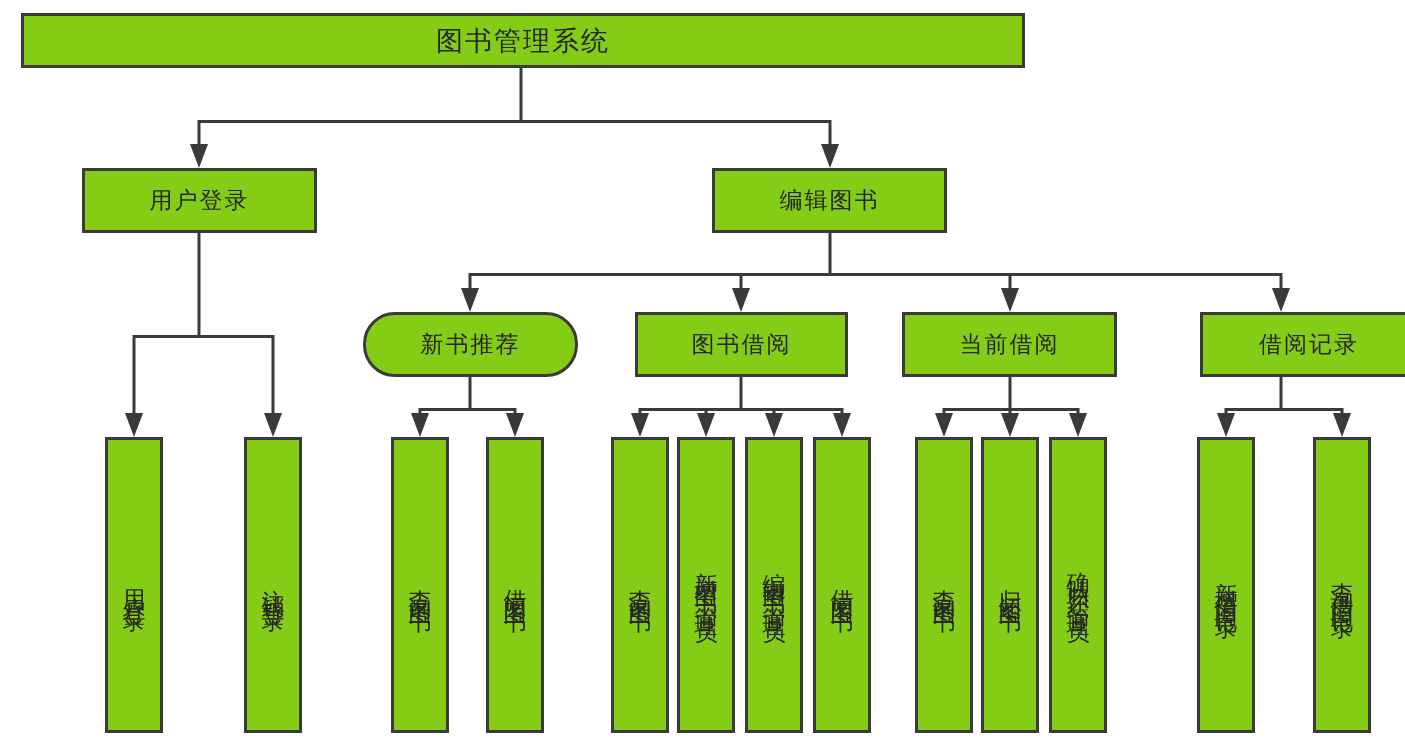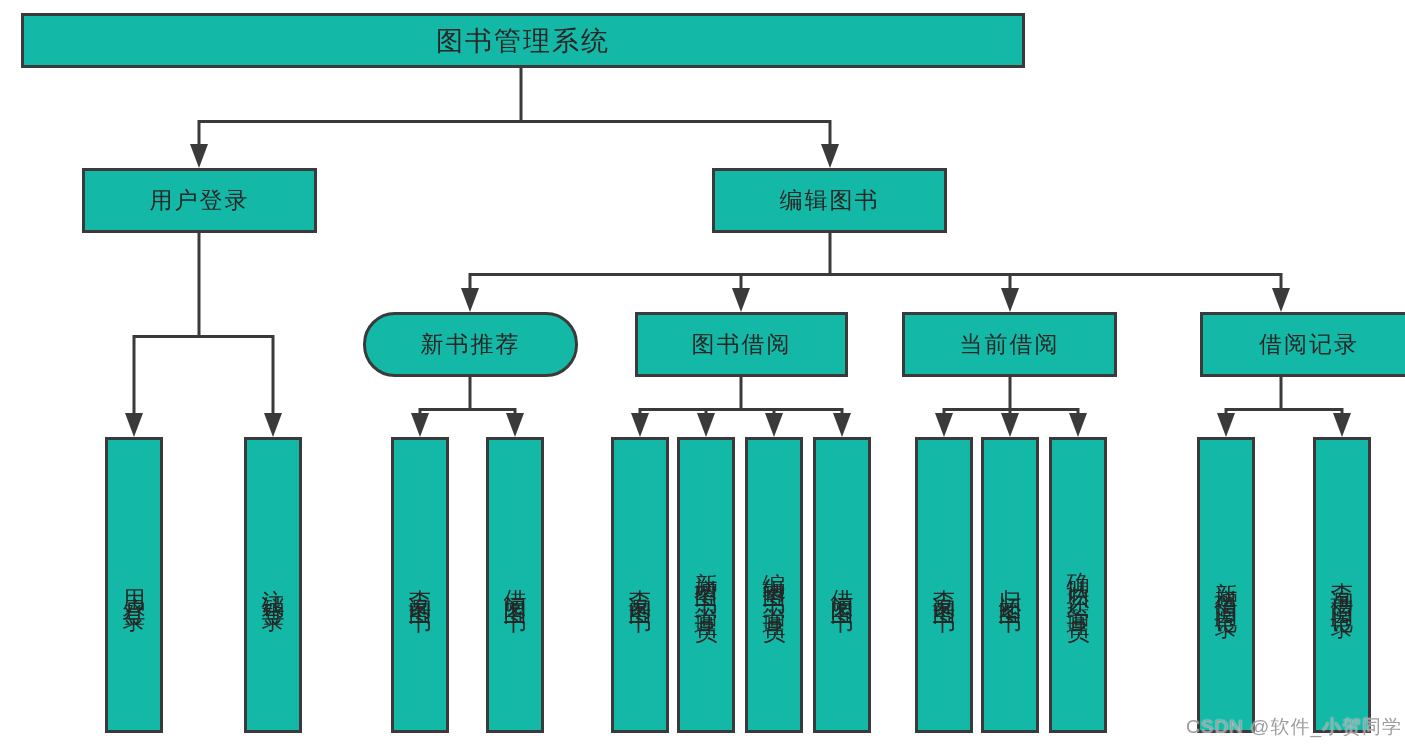--- a/index.html
+++ b/index.html
@@ -17,21 +17,21 @@
   }
   .connectors {
     position: absolute;
     left: 0;
     top: 0;
     z-index: 1;
   }
   .box {
     position: absolute;
     box-sizing: border-box;
-    background: #14b8a6;
+    background: #84cc16;
     border: 3px solid #3a3a3a;
     display: flex;
     align-items: center;
     justify-content: center;
     color: #262626;
     z-index: 2;
   }
   .box.h {
     font-size: 23px;
     letter-spacing: 2px;
@@ -196,15 +196,14 @@
     <span class="vtext">确认归还（管理员）</span>
   </div>
 
   <div class="box v" style="left:1197px; top:437px; width:58px; height:296px;">
     <span class="vtext">新增借阅记录</span>
   </div>
   <div class="box v" style="left:1313px; top:437px; width:58px; height:296px;">
     <span class="vtext">查询借阅记录</span>
   </div>
 
-  <div class="watermark">CSDN @软件_小贺同学</div>
 
 </div>
 
 </body></html>

